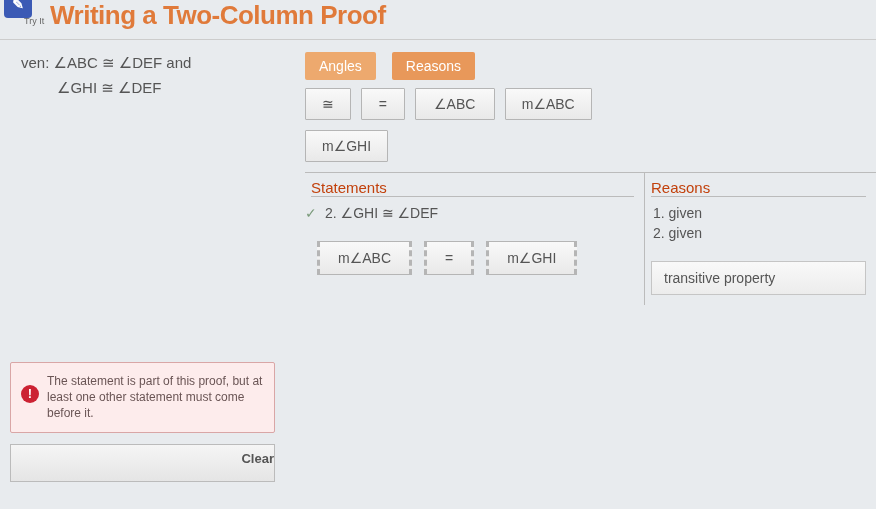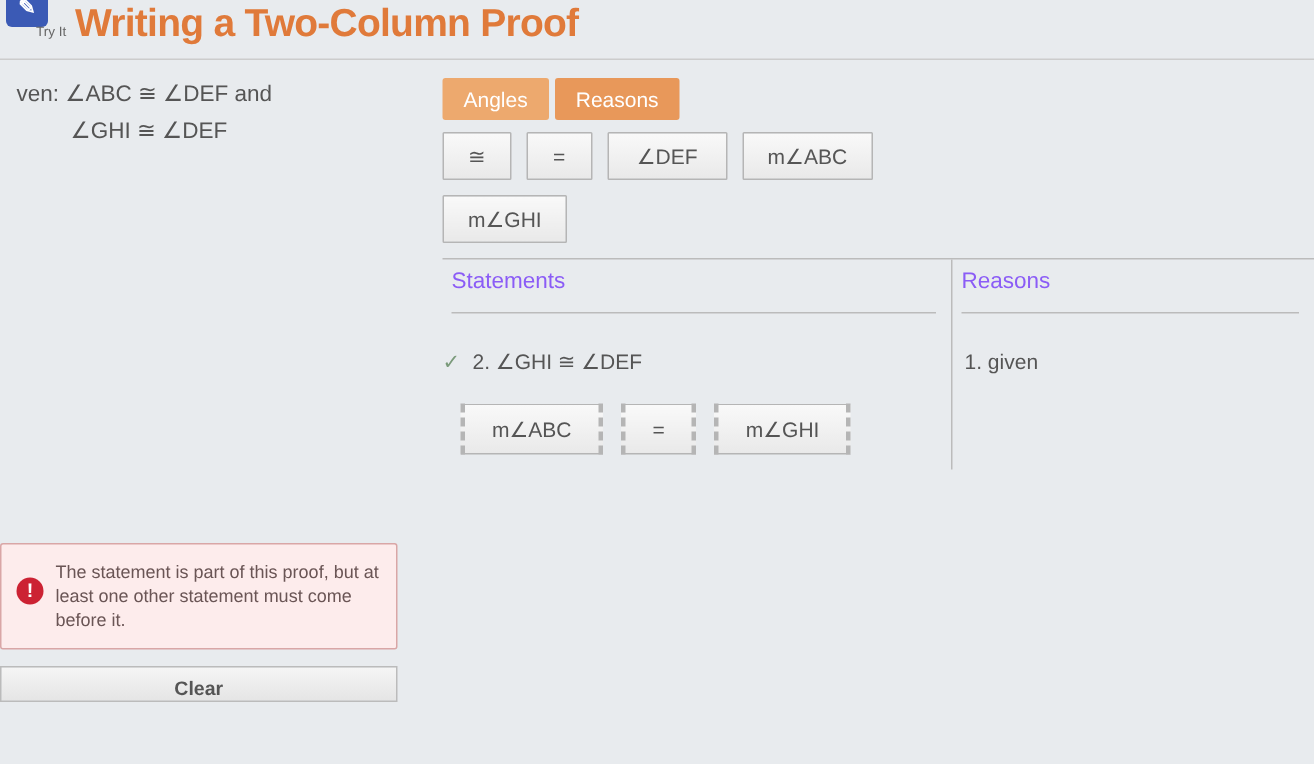--- a/index.html
+++ b/index.html
@@ -49,20 +49,21 @@
     letter-spacing: -0.5px;
   }
   .content {
     display: flex;
     padding-top: 12px;
   }
   .left-col {
     width: 285px;
     padding-left: 11px;
     position: relative;
+    margin-left: 10px;
   }
   .given-prove {
     font-size: 15px;
     color: #555;
     line-height: 1.5;
     padding-left: 0;
   }
   .given-prove .row { margin-bottom: 2px; }
   .given-prove .indent { padding-left: 36px; }
   .error-box {
@@ -90,36 +91,36 @@
     font-weight: bold;
     text-align: center;
     line-height: 18px;
     font-size: 13px;
   }
   .clear-btn {
     position: absolute;
     top: 392px;
     left: 0;
     width: 265px;
-    height: 24px;
+    height: 38px;
     background: linear-gradient(#f5f5f5, #e5e5e5);
     border: 1px solid #bbb;
     font-weight: bold;
     color: #555;
-    text-align: center;
+    text-align: right;
     line-height: 28px;
     font-size: 13px;
   }
   .right-col {
     flex: 1;
     padding-left: 10px;
   }
   .tab-row {
     display: flex;
-    gap: 4px;
+    gap: 16px;
     margin-bottom: 8px;
   }
   .tab {
     padding: 6px 14px;
     font-size: 14px;
     border-radius: 2px;
   }
   .tab.active {
     background: #eda96e;
     color: #fff;
@@ -155,24 +156,24 @@
   }
   .proof-col.statements {
     width: 340px;
     border-right: 1px solid #bbb;
   }
   .proof-col.reasons {
     flex: 1;
   }
   .proof-header {
     font-size: 15px;
-    color: #8b5cf6;
-    padding-bottom: 12px;
+    color: #c2410c;
+    padding-bottom: 0;
     border-bottom: 1px solid #bbb;
-    margin-bottom: 22px;
+    margin-bottom: 6px;
   }
   .proof-row {
     font-size: 14px;
     color: #555;
     padding: 2px 0 2px 14px;
     position: relative;
   }
   .check {
     position: absolute;
     left: -6px;
@@ -246,21 +247,21 @@
         <span>Angles</span>
       </div>
       <div class="tab inactive">
         <span>Reasons</span>
       </div>
     </div>
 
     <div class="tile-row">
       <div class="tile"><span>≅</span></div>
       <div class="tile"><span>=</span></div>
-      <div class="tile wide"><span>∠DEF</span></div>
+      <div class="tile wide"><span>∠ABC</span></div>
       <div class="tile wide"><span>m∠ABC</span></div>
     </div>
     <div class="tile-row">
       <div class="tile wide"><span>m∠GHI</span></div>
     </div>
 
     <div class="proof-table">
       <div class="proof-col statements">
         <div class="proof-header">Statements</div>
         <div class="proof-row">
@@ -273,17 +274,24 @@
           <div class="drop-tile"><span>=</span></div>
           <div class="drop-tile"><span>m∠GHI</span></div>
         </div>
       </div>
       <div class="proof-col reasons">
         <div class="proof-header">Reasons</div>
         <div class="proof-row" style="padding-left:2px">
           <span>1.</span>
           <span>given</span>
         </div>
+        <div class="proof-row" style="padding-left:2px">
+          <span>2.</span>
+          <span>given</span>
+        </div>
+        <div class="drop-reason">
+          <span>transitive property</span>
+        </div>
       </div>
     </div>
 
   </div>
 </div>
 
 </body></html>

